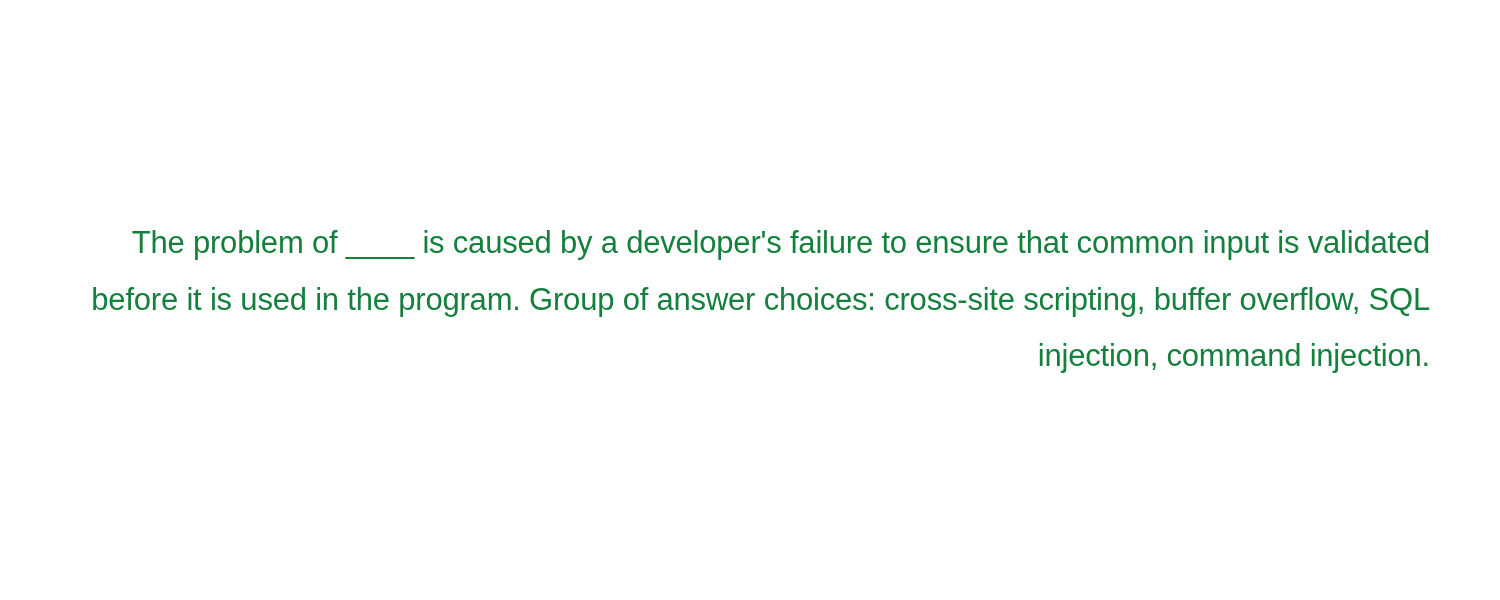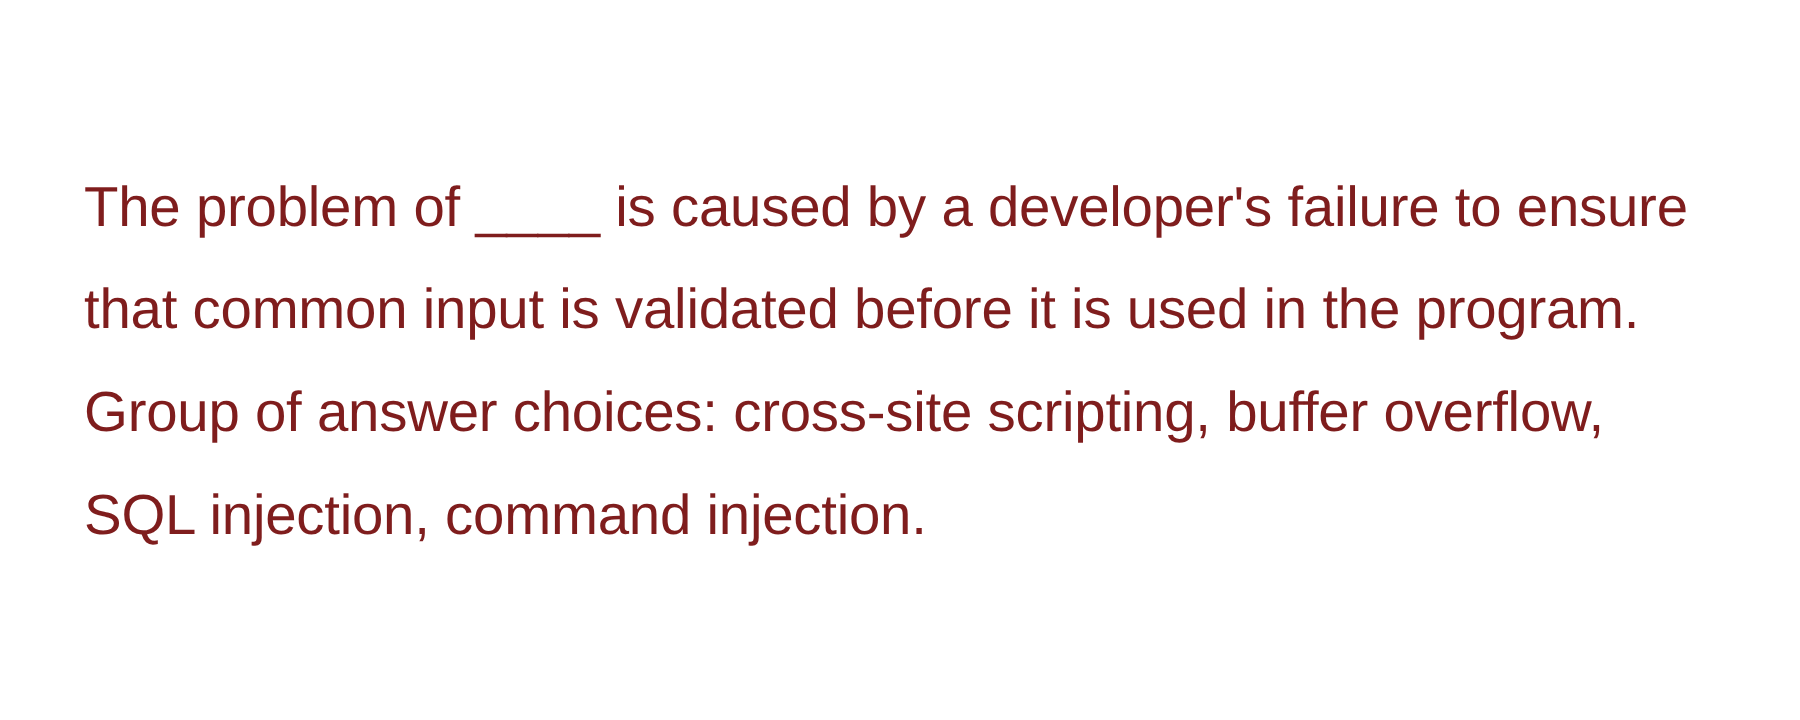--- a/index.html
+++ b/index.html
@@ -11,23 +11,24 @@
       width: 1500px;
       height: 600px;
       background: #ffffff;
       font-family: -apple-system, BlinkMacSystemFont, "Segoe UI", Helvetica, Arial, sans-serif;
       display: flex;
       align-items: center;
       justify-content: flex-start;
       padding: 60px 70px;
     }
     .question-text {
-      font-size: 47px;
+      font-size: 31px;
       line-height: 1.82;
-      color: #7f1d1d;
+      color: #15803d;
       font-weight: 400;
       letter-spacing: -0.2px;
+      text-align: right;
     }
   </style>
 </head>
 <body>
 
 <div class="question-text">The problem of ____ is caused by a developer's failure to ensure that common input is validated before it is used in the program. Group of answer choices: cross-site scripting, buffer overflow, SQL injection, command injection.</div>
 
 </body></html>

